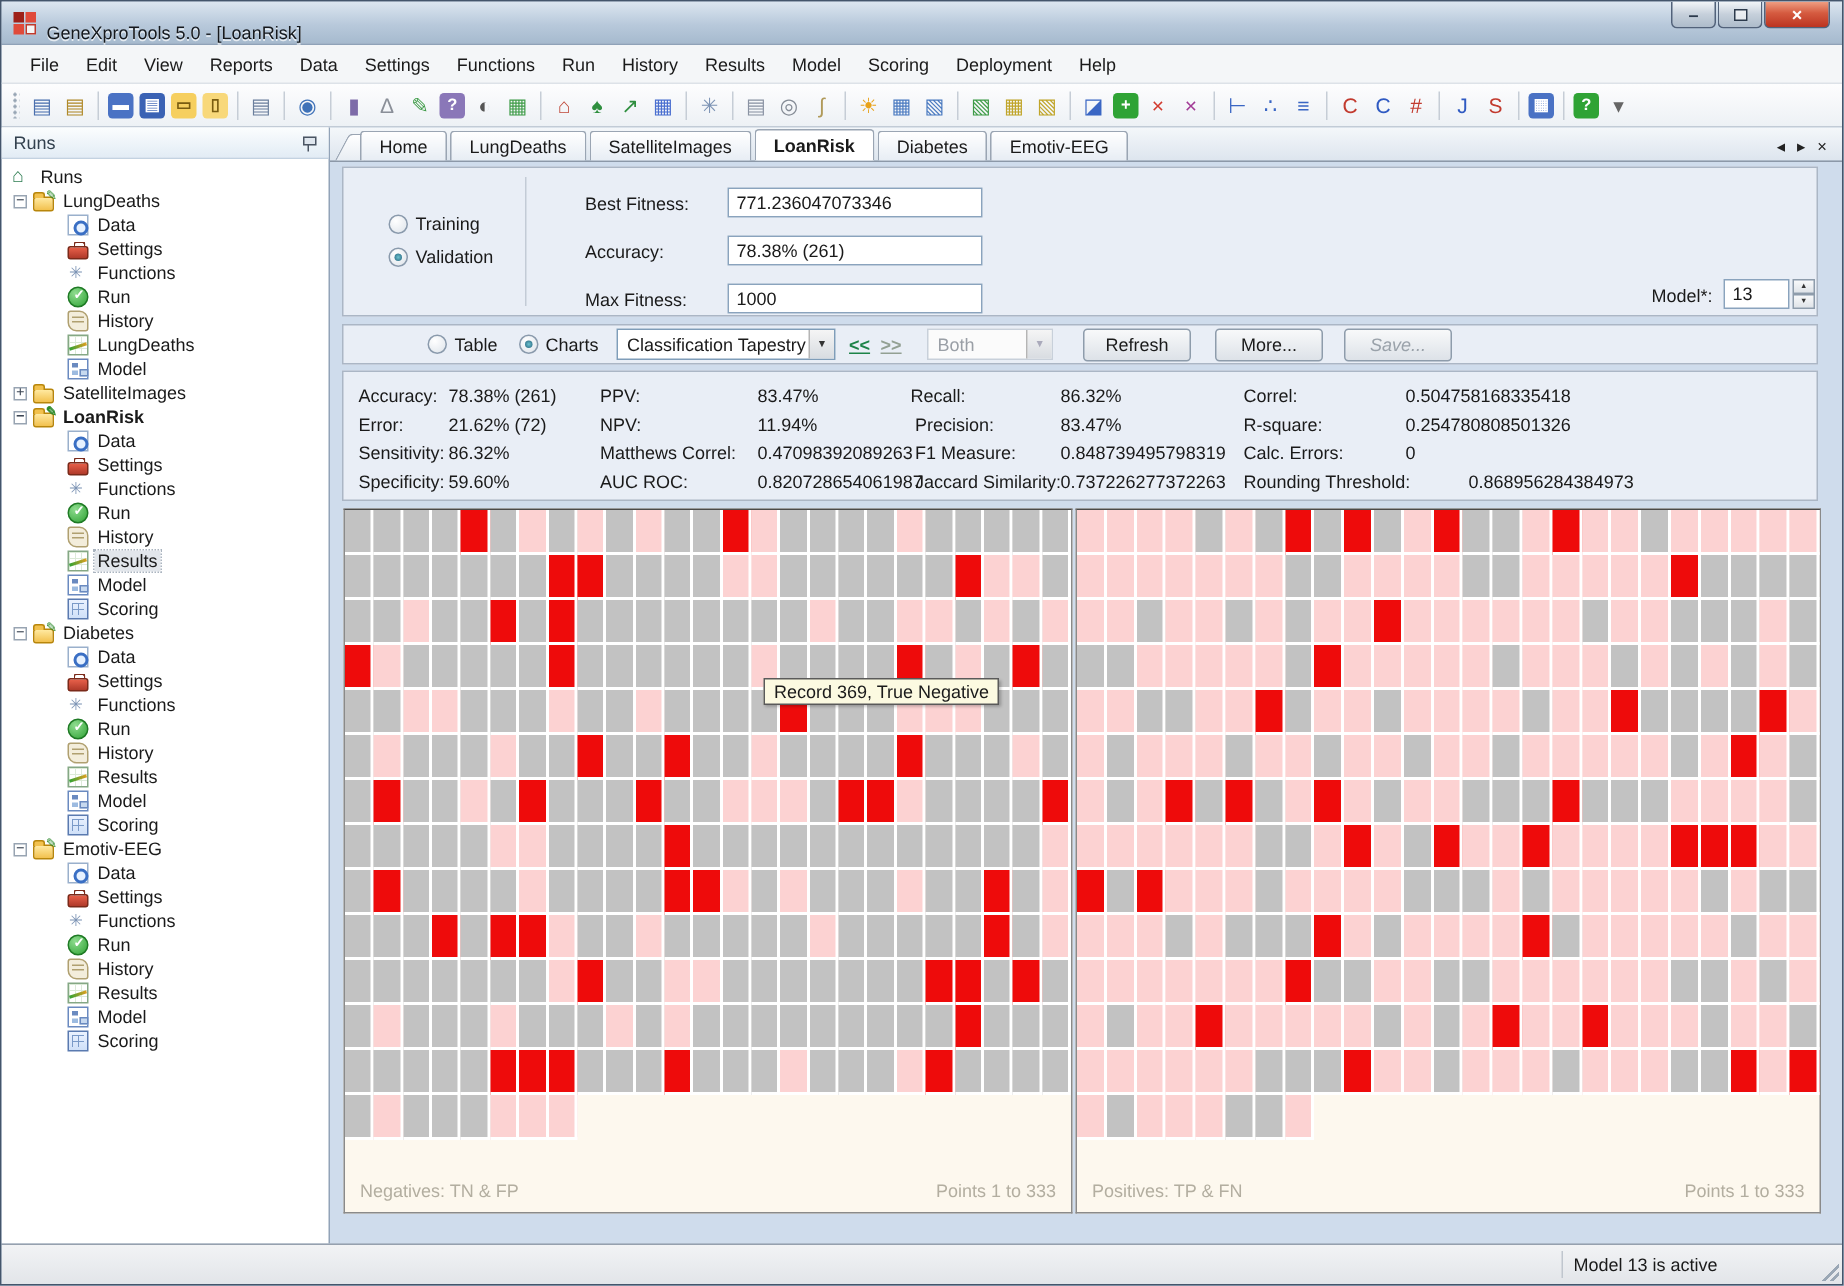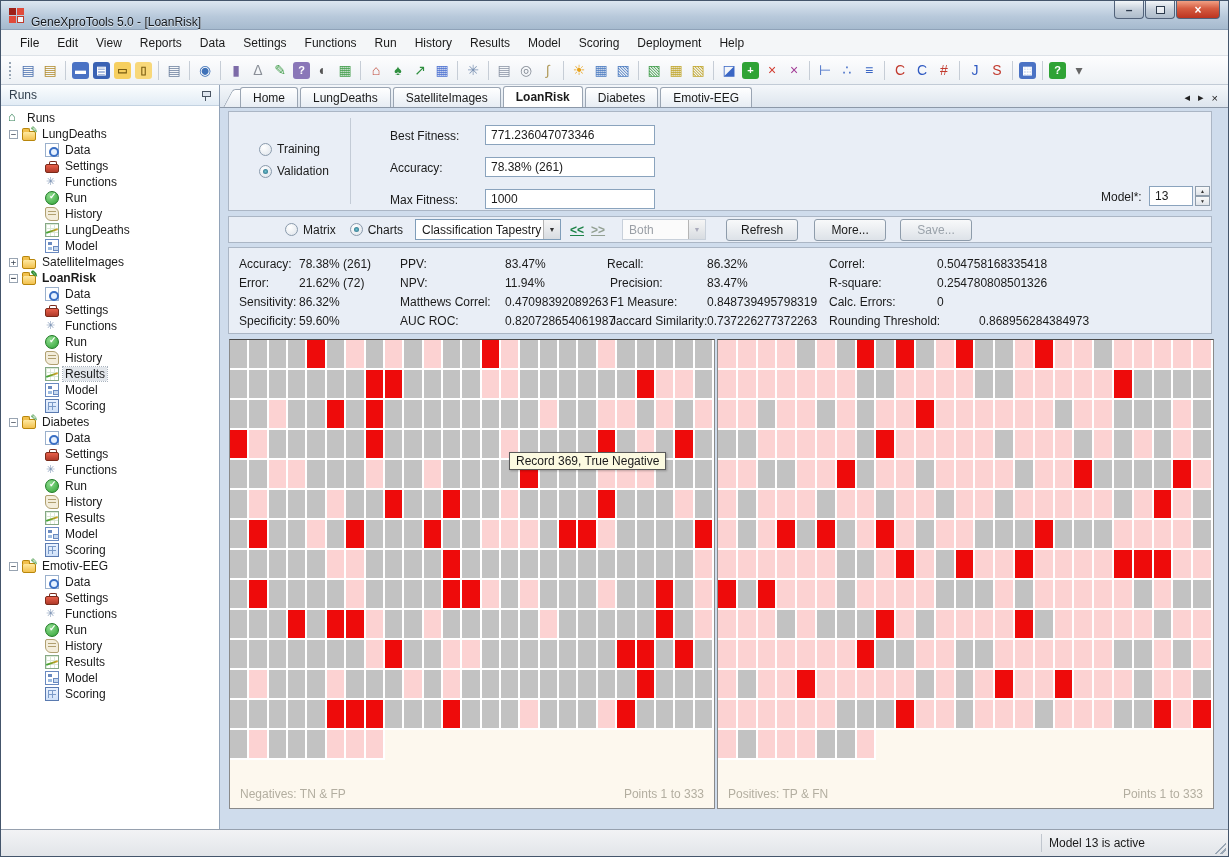--- a/index.html
+++ b/index.html
@@ -123,21 +123,21 @@
   .select{height:21px;border:1px solid #7f9db9;background:#fff;display:flex;align-items:center;padding-left:6px;position:relative;}
   .select .arrow{margin-left:auto;width:17px;height:19px;border-left:1px solid #b5b5b5;
                  background:linear-gradient(#f5f5f5,#d8dce1);display:flex;align-items:center;justify-content:center;font-size:7px;color:#333;}
   .select.disabled{border-color:#c8d0da;color:#9a9fa6;background:#fbfbfb;}
   .select.disabled .arrow{color:#aab;}
   .lnk{font-weight:bold;text-decoration:underline;}
   .lnk-prev{color:#1d8348;}
   .lnk-next{color:#93a093;}
   .btn{width:72px;height:22px;border:1px solid #8e9cab;border-radius:3px;
        background:linear-gradient(#f8f9fa,#dde2e8);display:flex;align-items:center;justify-content:center;}
-  .btn.disabled{color:#9aa2aa;}
+  .btn.disabled{color:#9aa2aa;font-style:italic;}
   
   .p-stats{left:8px;top:139px;width:984px;height:87px;}
   .stat{position:absolute;white-space:nowrap;}
   
   .chartpanel{position:absolute;top:231px;height:470px;background:#fdf8ee;border:1px solid #8a8a8a;border-top-color:#4a4a4a;
               display:flex;flex-direction:column;}
   .cp-left{left:9px;width:486px;}
   .cp-right{left:497px;width:497px;}
   .tgrid{display:grid;grid-template-columns:repeat(25,1fr);grid-auto-rows:30px;}
   .cell{border-right:2px solid #fff;border-bottom:2px solid #fff;}
@@ -462,21 +462,21 @@
           <div class="tinput model-input">13</div>
           <div class="spinner">
             <span class="spin-btn">▲</span>
             <span class="spin-btn">▼</span>
           </div>
         </div>
 
         <div class="panel p-bar">
           <span class="bar-radio">
             <span class="radio"></span>
-            <span>Matrix</span>
+            <span>Table</span>
           </span>
           <span class="bar-radio" style="margin-left:14px;">
             <span class="radio on"></span>
             <span>Charts</span>
           </span>
           <span class="select" style="width:146px;margin-left:12px;">
             <span>Classification Tapestry</span>
             <span class="arrow">▼</span>
           </span>
           <span class="lnk lnk-prev" style="margin-left:9px;">&lt;&lt;</span>

